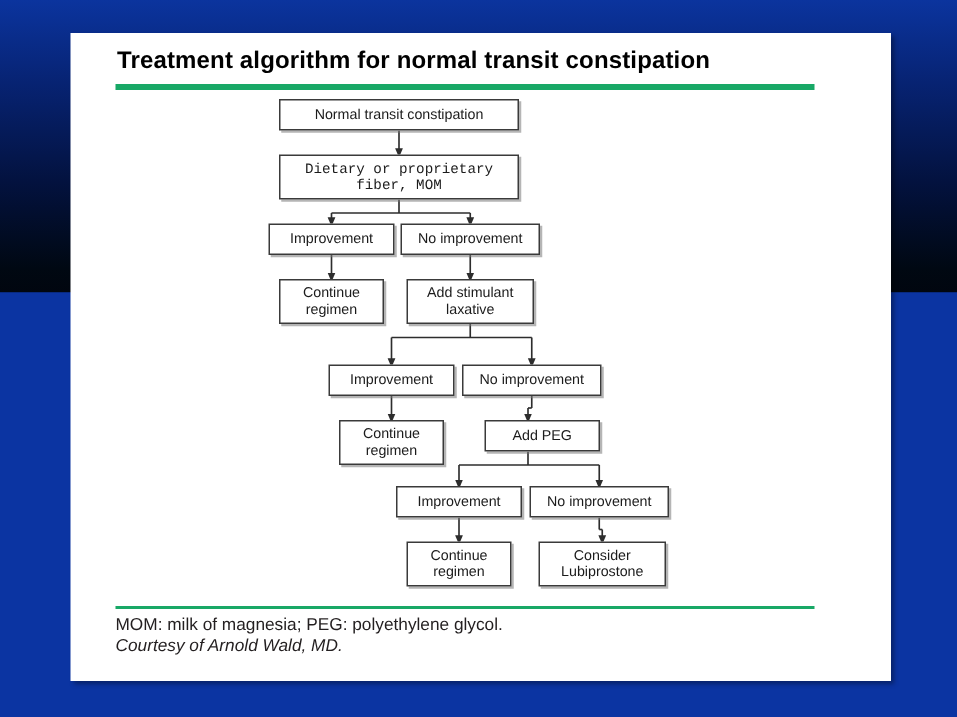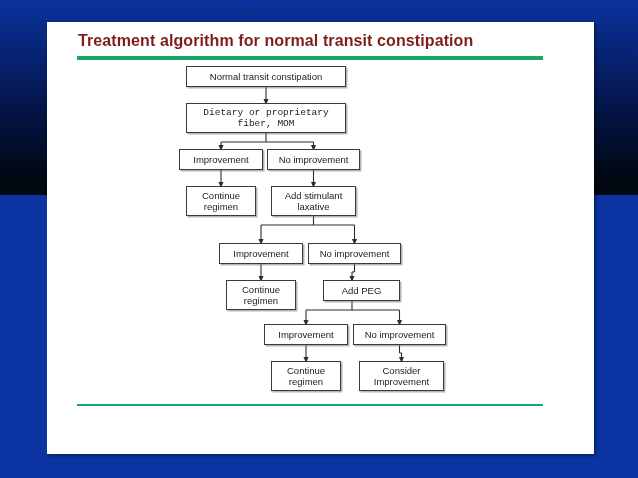--- a/index.html
+++ b/index.html
@@ -44,21 +44,21 @@
     background: #ffffff;
     box-shadow: 2px 2px 3px rgba(0,0,0,0.35);
   }
 
   .card-title {
     position: absolute;
     left: 31px;
     top: 10px;
     font-size: 16px;
     font-weight: bold;
-    color: #7f1d1d;
+    color: #000000;
     letter-spacing: 0.1px;
     white-space: nowrap;
     text-align: center;
   }
 
   .rule-top {
     position: absolute;
     left: 30px;
     top: 34px;
     width: 466px;
@@ -202,22 +202,26 @@
           <div class="node" style="left: 217px; top: 302px; width: 84px; height: 21px;">
             <span>Improvement</span>
           </div>
           <div class="node" style="left: 306px; top: 302px; width: 93px; height: 21px;">
             <span>No improvement</span>
           </div>
           <div class="node" style="left: 224px; top: 339px; width: 70px; height: 30px;">
             <span>Continue regimen</span>
           </div>
           <div class="node" style="left: 312px; top: 339px; width: 85px; height: 30px;">
-            <span>Consider Improvement</span>
+            <span>Consider Lubiprostone</span>
           </div>
         </div>
     </div>
 
     <div class="rule-bottom"></div>
 
+    <div class="footnote">
+      <div>MOM: milk of magnesia; PEG: polyethylene glycol.</div>
+      <div class="ital">Courtesy of Arnold Wald, MD.</div>
+    </div>
 
   </div>
 </div>
 
 </body></html>

